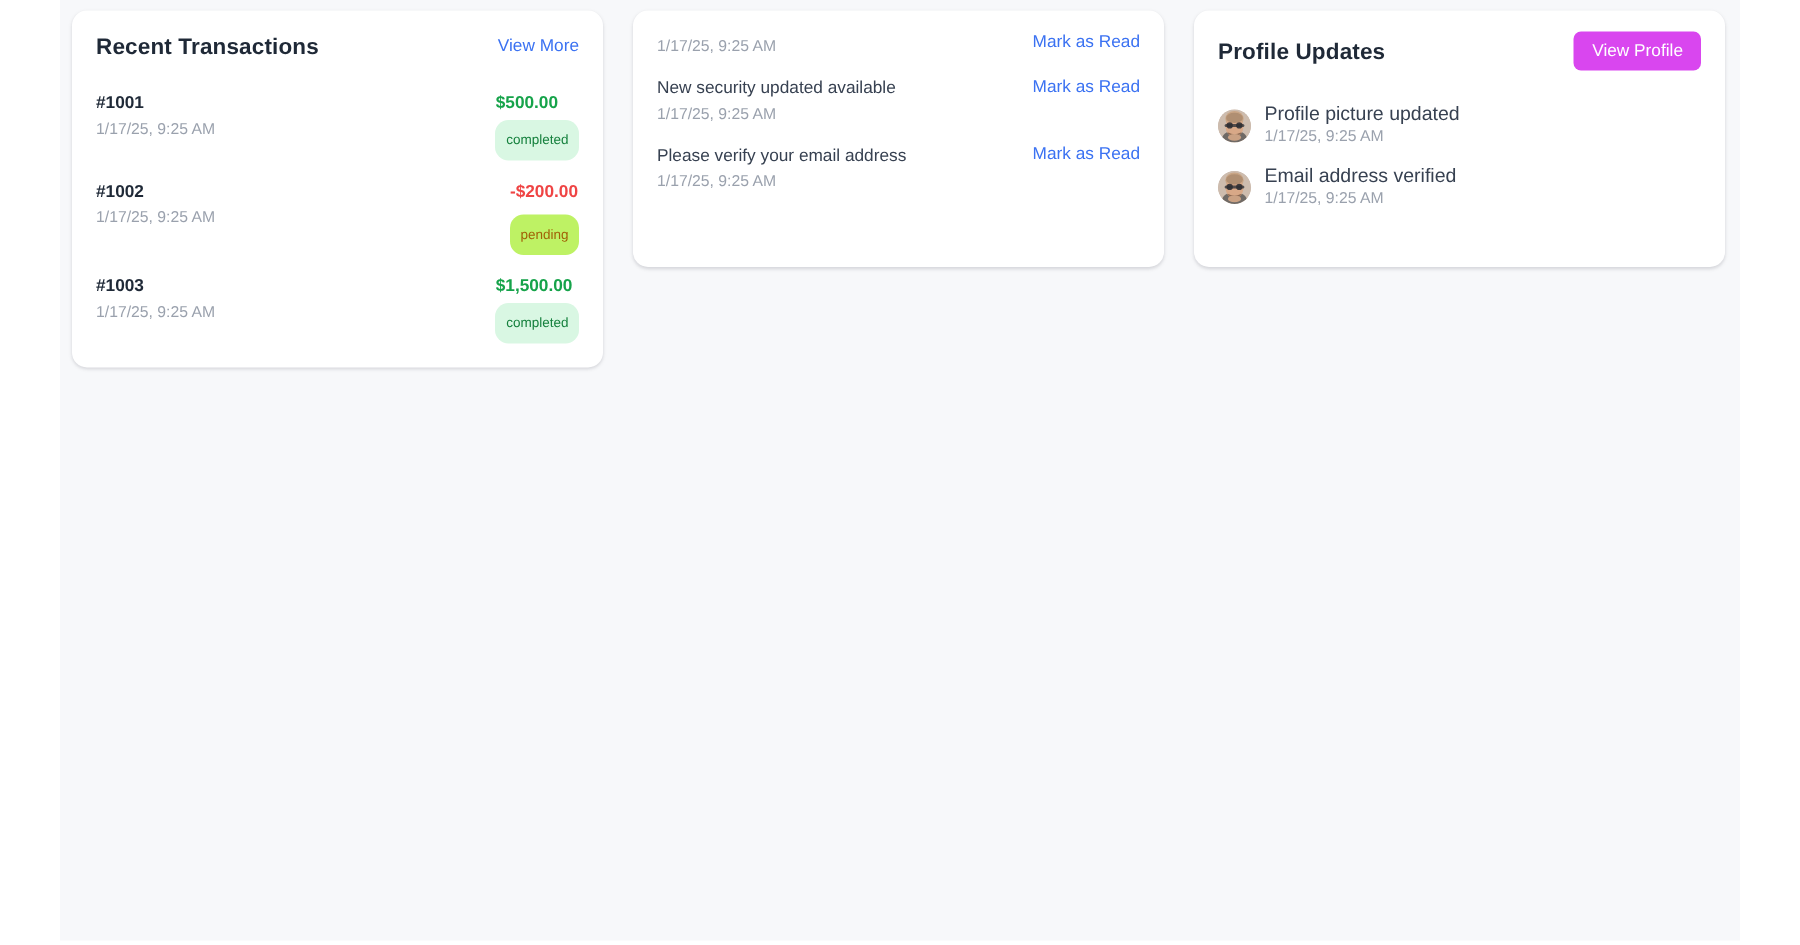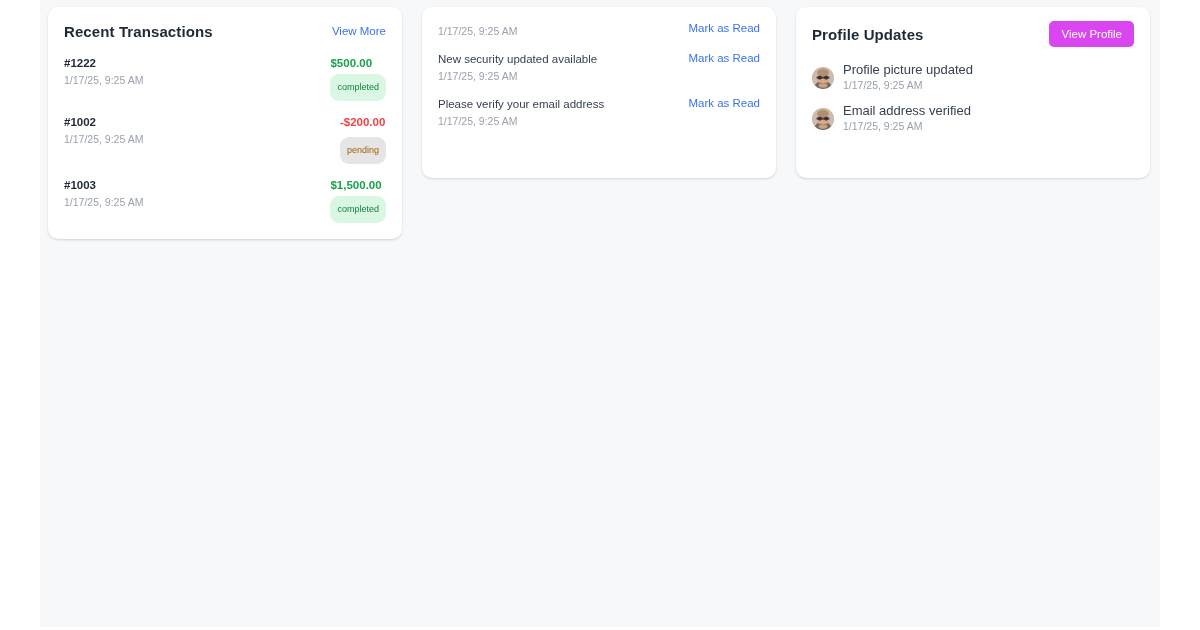--- a/index.html
+++ b/index.html
@@ -35,21 +35,21 @@
     box-shadow: 0 1px 3px rgba(16, 24, 40, 0.10), 0 1px 2px rgba(16, 24, 40, 0.06);
     padding: 14px 16px 16px 16px;
     flex: 1 1 0;
     min-height: 171px;
   }
 
   .card-head {
     display: flex;
     align-items: center;
     justify-content: space-between;
-    margin-bottom: 13px;
+    margin-bottom: 19px;
     min-height: 20px;
   }
 
   .card-title {
     font-size: 15px;
     font-weight: bold;
     color: #1f2937;
     letter-spacing: 0.1px;
   }
 
@@ -110,21 +110,21 @@
 
   .badge {
     margin-top: 3px;
     font-size: 9px;
     border-radius: 9px;
     padding: 8px 7px;
     line-height: 11px;
     display: inline-block;
   }
   .badge.completed { background: #d9f7e3; color: #15803d; }
-  .badge.pending   { background: #e5e5e5; color: #a16207; margin-top: 7px; }
+  .badge.pending   { background: #bef264; color: #a16207; margin-top: 7px; }
 
   
   .nt-list { display: flex; flex-direction: column; }
 
   .nt-row {
     display: flex;
     justify-content: space-between;
     align-items: flex-start;
     padding: 1px 0 12px 0;
   }
@@ -182,21 +182,21 @@
 
     <div class="card">
       <div class="card-head">
         <div class="card-title">Recent Transactions</div>
         <div class="link-btn">View More</div>
       </div>
       <div class="tx-list">
 
         <div class="tx-row">
           <div>
-            <div class="tx-id">#1222</div>
+            <div class="tx-id">#1001</div>
             <div class="tx-time">1/17/25, 9:25 AM</div>
           </div>
           <div class="tx-right">
             <div class="tx-amount pos">$500.00</div>
             <div class="badge completed">completed</div>
           </div>
         </div>
 
         <div class="tx-row">
           <div>

